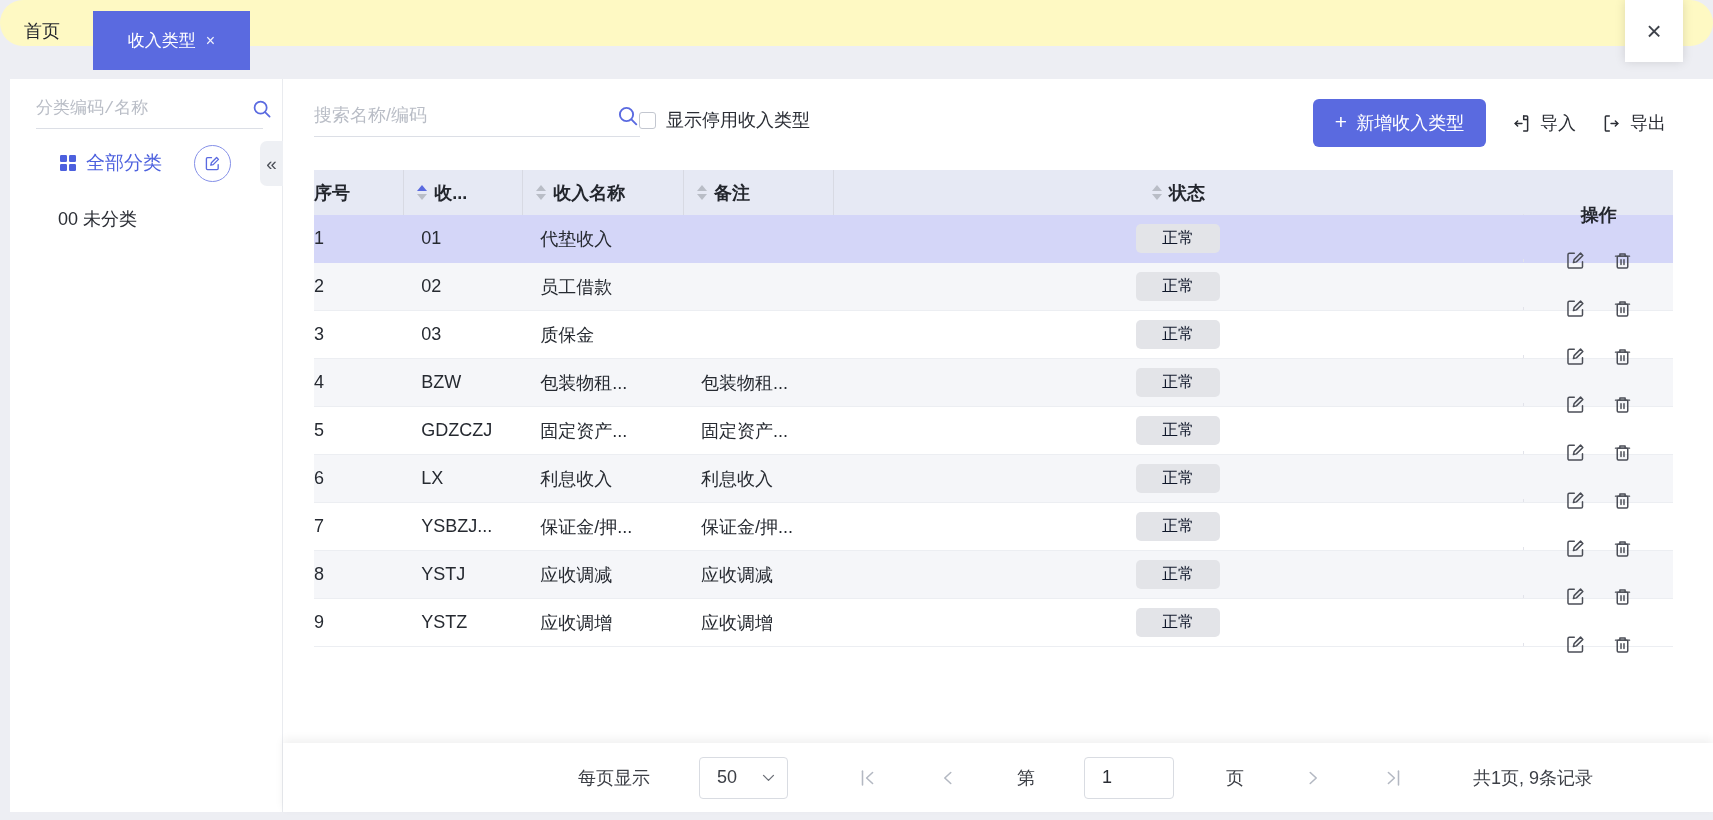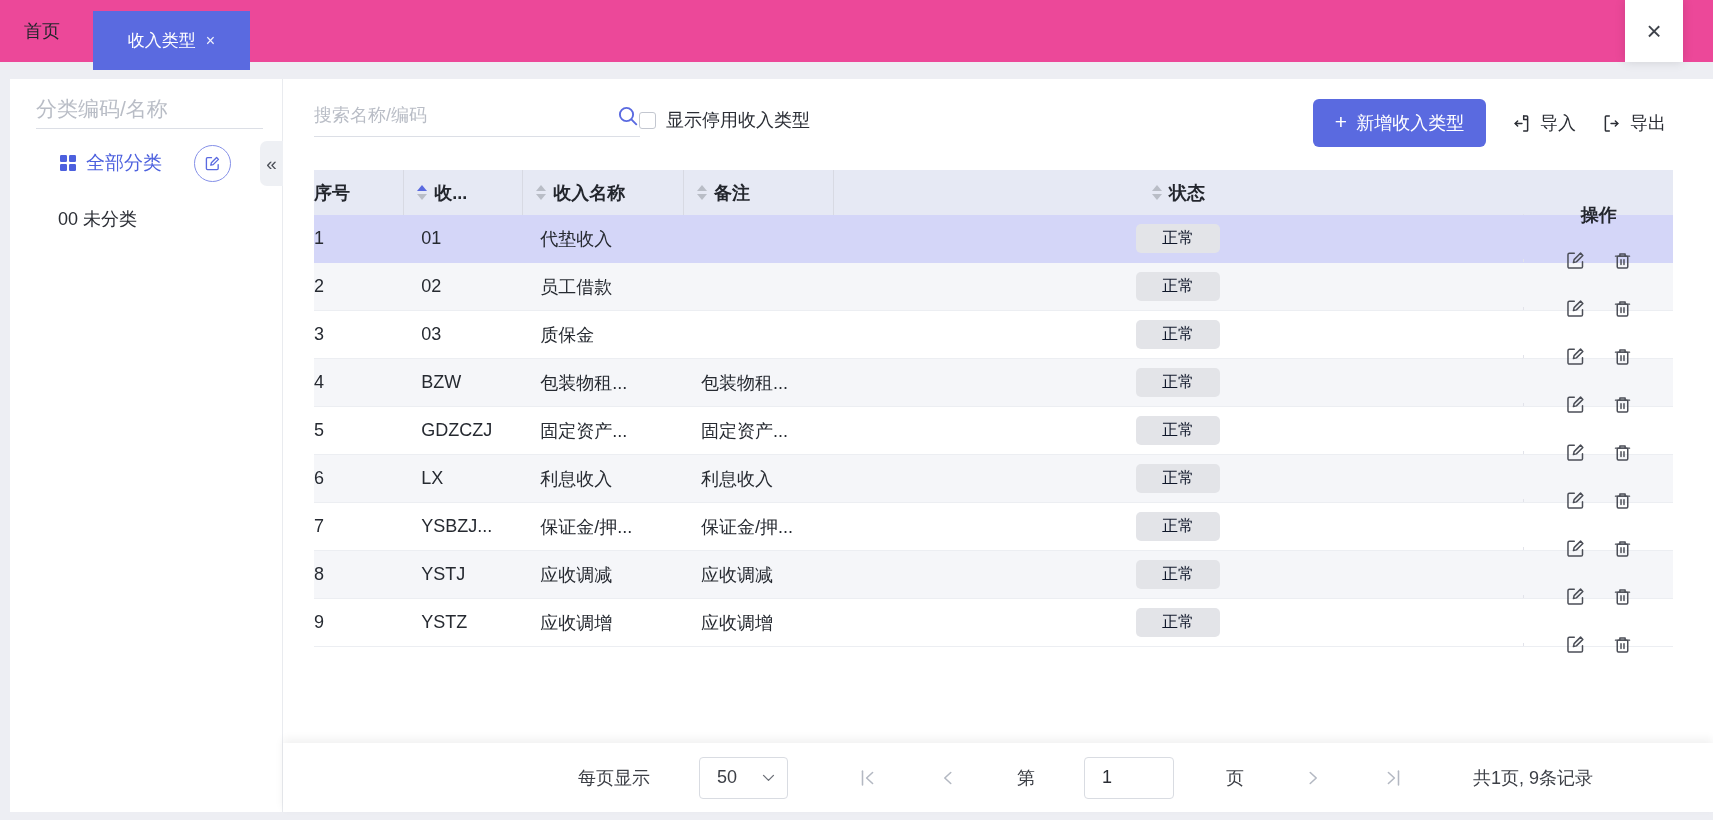--- a/index.html
+++ b/index.html
@@ -9,32 +9,32 @@
     --stripe:#f5f6f9;
     --badge-bg:#e3e4e8;
   }
   *{box-sizing:border-box;margin:0;padding:0;}
   html,body{width:1713px;height:820px;}
   body{
     position:relative;background:#edeef3;overflow:hidden;
     font-family:"Liberation Sans","DejaVu Sans",sans-serif;color:#262a31;
   }
   
-  .tabbar{position:absolute;left:0;top:0;width:100%;height:62px;background:#ec4899;}
+  .tabbar{position:absolute;left:0;top:0;width:100%;height:46px;background:#fef9c3;border-radius:26px;}
   .tab-home{position:absolute;left:24px;top:0;height:62px;display:flex;align-items:center;font-size:18px;color:#23262d;cursor:pointer;}
   .tab-active{position:absolute;left:93px;top:11px;width:157px;height:59px;background:var(--primary);
     display:flex;align-items:center;justify-content:center;gap:10px;color:#fff;font-size:17px;}
   .tab-active .x{font-size:16px;opacity:.92;}
   .win-close{position:absolute;right:30px;top:0;width:58px;height:62px;background:#fff;
     box-shadow:0 0 10px rgba(0,0,0,.13);display:flex;align-items:center;justify-content:center;
     font-size:26px;color:#3f434b;cursor:pointer;}
   
   .sidebar{position:absolute;left:10px;top:79px;width:273px;height:733px;background:#fff;border-right:1px solid #e9ebef;}
   .side-search{position:absolute;left:26px;top:10px;width:227px;height:40px;border-bottom:1px solid #dcdfe6;display:flex;align-items:center;}
-  .side-search input{flex:1;border:none;outline:none;background:transparent;font-size:21px;color:#ef4444;font-family:Liberation Sans, sans-serif;}
+  .side-search input{flex:1;border:none;outline:none;background:transparent;font-size:17px;color:#ef4444;font-family:Liberation Mono, monospace;}
   .side-search input::placeholder{color:#b9bdc6;}
   .icon-search{flex:0 0 auto;width:22px;height:22px;}
   .cat-row{position:absolute;left:0;top:58px;width:273px;height:52px;display:flex;align-items:center;padding-left:50px;}
   .icon-grid{width:16px;height:16px;margin-right:10px;}
   .cat-label{font-size:19px;color:#4c60de;cursor:pointer;}
   .edit-circle{position:absolute;left:184px;top:8px;width:37px;height:37px;border:1px solid #8590e8;border-radius:50%;
     display:flex;align-items:center;justify-content:center;cursor:pointer;background:#fff;}
   .collapse-btn{position:absolute;right:0;top:4px;width:23px;height:45px;background:#eef0f4;border-radius:7px 0 0 7px;
     display:flex;align-items:center;justify-content:center;font-size:19px;color:#4c5058;cursor:pointer;}
   .cat-item{position:absolute;left:48px;top:128px;font-size:18px;color:#2a2d34;cursor:pointer;}

